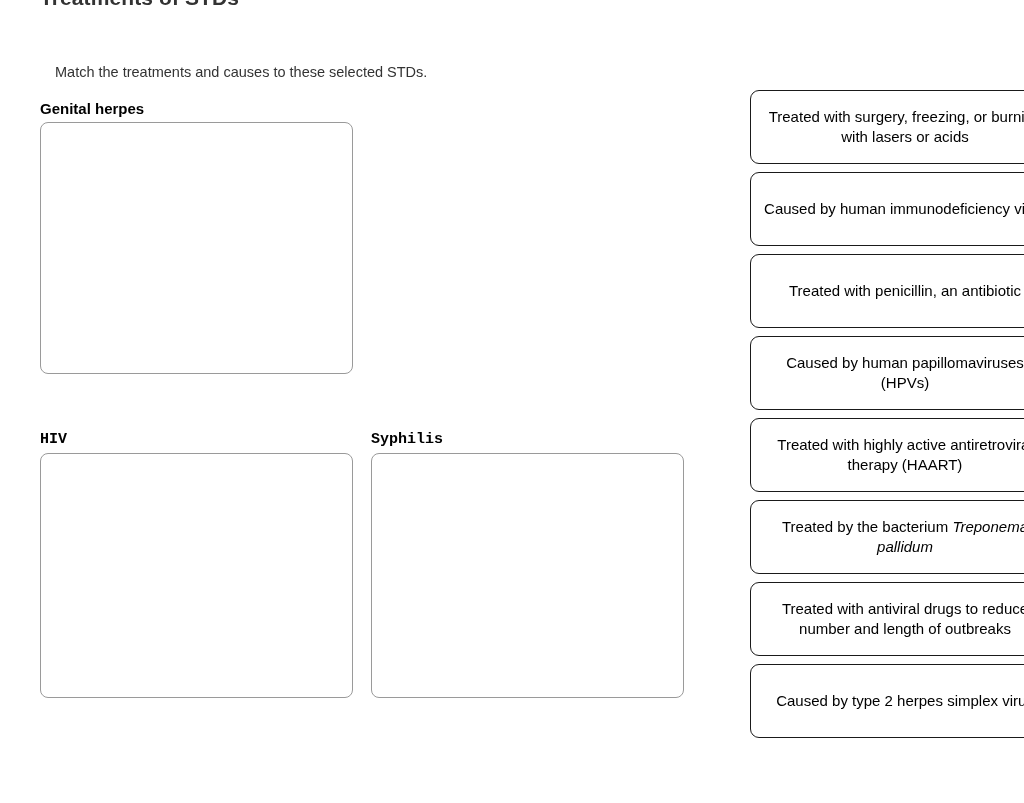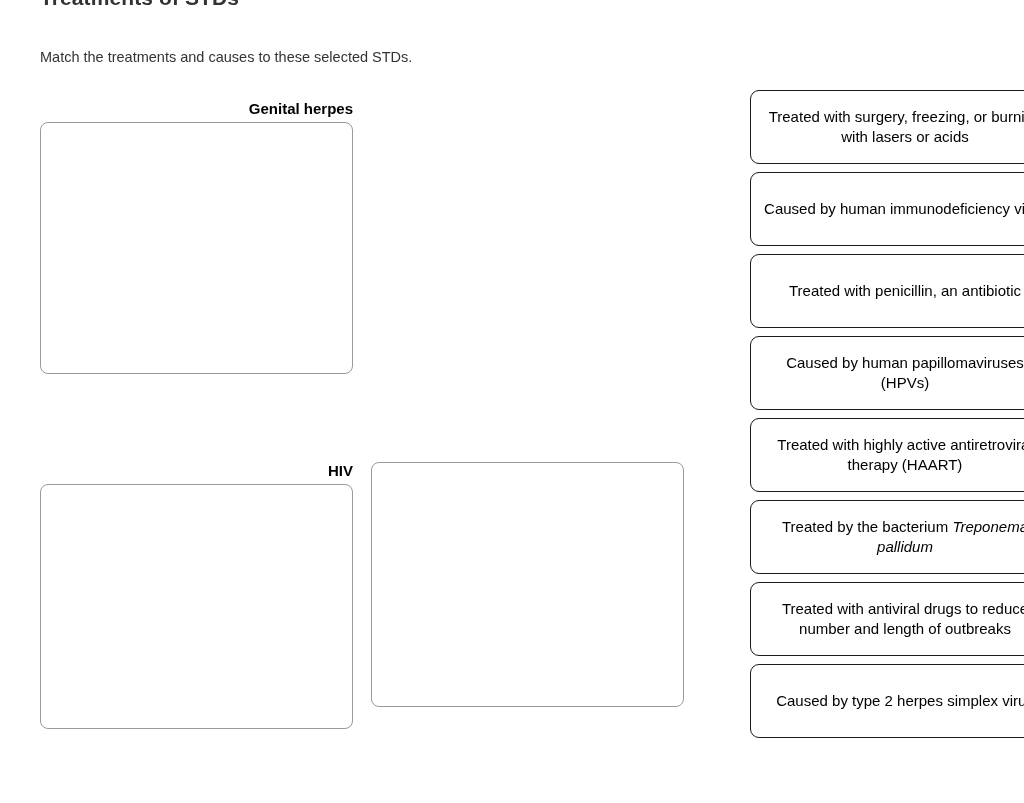--- a/index.html
+++ b/index.html
@@ -25,50 +25,51 @@
     font-size: 21px;
     font-weight: 600;
     color: #333333;
     letter-spacing: 0.1px;
     white-space: nowrap;
   }
   #page-subtitle {
     position: absolute;
     left: 40px;
     top: 49px;
-    margin: 0;
+    margin: 15px;
     font-size: 14.5px;
     font-weight: 400;
     color: #333333;
     white-space: nowrap;
     text-align: center;
   }
 
   
   #dropzone-area {
     position: absolute;
     left: 40px;
     top: 100px;
     width: 644px;
   }
   .dz-row {
     display: flex;
     gap: 18px;
   }
   .dz-row + .dz-row {
-    margin-top: 88px;
+    margin-top: 57px;
+    font-family: Liberation Mono, monospace;
   }
   .dz-cell {
     width: 313px;
   }
   .dz-label {
     font-size: 15px;
     font-weight: bold;
     color: #000000;
-    text-align: right;
+    text-align: left;
     line-height: 18px;
     padding-bottom: 4px;
     white-space: nowrap;
   }
   .dz-box {
     height: 252px;
     border: 1px solid #9a9a9a;
     border-radius: 8px;
     background: #ffffff;
     box-sizing: border-box;
@@ -127,20 +128,21 @@
       <div class="dz-box"></div>
     </div>
   </div>
 
   <div class="dz-row row-2">
     <div class="dz-cell">
       <div class="dz-label">HIV</div>
       <div class="dz-box"></div>
     </div>
     <div class="dz-cell">
+      <div class="dz-label">Syphilis</div>
       <div class="dz-box"></div>
     </div>
   </div>
 
 </div>
 
 <div id="answer-stack">
 
   <div class="answer-card">
     <span class="card-text">Treated with surgery, freezing, or burning with lasers or acids</span>

